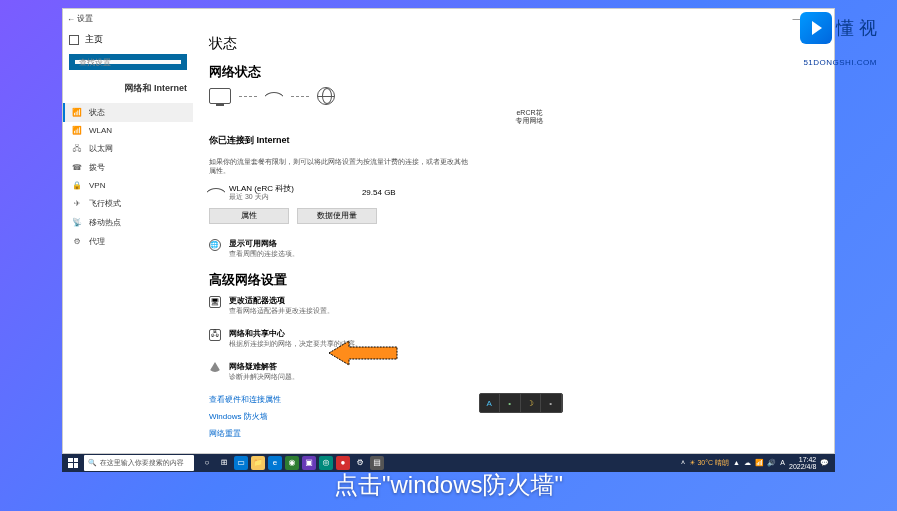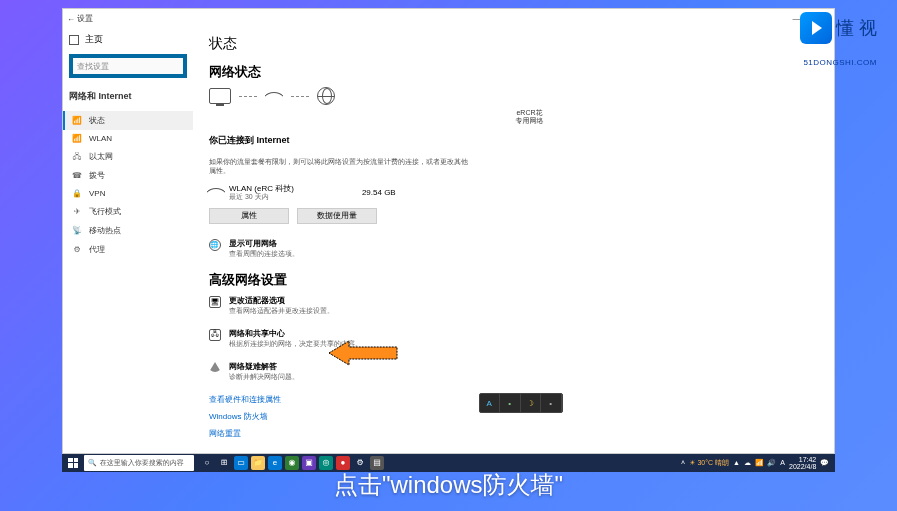--- a/index.html
+++ b/index.html
@@ -3,24 +3,24 @@
 <meta charset="utf-8">
 <style>
 * { margin: 0; padding: 0; box-sizing: border-box; font-family: "Microsoft YaHei", "Segoe UI", sans-serif; }
 body { width: 897px; height: 511px; background: linear-gradient(135deg, #7b5cff 0%, #4a7fff 50%, #5b8cff 100%); position: relative; overflow: hidden; }
 .desktop { position: absolute; top: 8px; left: 62px; right: 62px; bottom: 69px; background: #f3f3f3; display: flex; flex-direction: column; }
 .settings-window { flex: 1; background: #fff; display: flex; flex-direction: column; border: 1px solid #ccc; }
 .titlebar { height: 18px; display: flex; align-items: center; padding: 0 4px; font-size: 8px; color: #333; }
 .titlebar .title-text { margin-left: 2px; }
 .titlebar .win-controls { margin-left: auto; display: flex; gap: 10px; font-size: 8px; }
 .content-area { flex: 1; display: flex; overflow: hidden; }
-.sidebar { width: 130px; background: #fff; border-right: 0; padding-top: 2px; }
+.sidebar { width: 130px; background: #fff; border-right: 0; padding-top: 2px; text-align: right; }
 .home-row { display: flex; align-items: center; padding: 4px 6px; font-size: 9px; gap: 6px; }
 .home-icon { width: 10px; height: 10px; border: 1px solid #555; position: relative; }
-.search-box { margin: 4px 6px 8px; height: 16px; border: 4px solid #0369a1; background: #fafafa; font-size: 8px; padding: 8px 4px; display: flex; align-items: center; color: #888; }
+.search-box { margin: 4px 6px 8px; height: 16px; border: 6px solid #0369a1; background: #fafafa; font-size: 8px; padding: 0 4px; display: flex; align-items: center; color: #888; }
 .breadcrumb { padding: 4px 6px 8px; font-size: 9px; font-weight: 600; color: #333; }
 .nav-list { list-style: none; }
 .nav-item { display: flex; align-items: center; padding: 4px 6px 4px 10px; font-size: 8px; color: #333; gap: 8px; cursor: pointer; }
 .nav-item.active { border-left: 2px solid #0078d4; background: #f0f0f0; padding-left: 8px; }
 .nav-icon { width: 8px; height: 8px; display: inline-flex; align-items: center; justify-content: center; font-size: 8px; color: #666; }
 .main { flex: 1; padding: 8px 16px; overflow-y: auto; }
 .page-title { font-size: 14px; font-weight: 400; margin-bottom: 10px; }
 .section-label { font-size: 13px; font-weight: 600; margin-bottom: 6px; }
 .network-diagram { display: flex; align-items: center; gap: 8px; margin-bottom: 4px; }
 .dev-icon { width: 22px; height: 16px; border: 1px solid #555; border-radius: 2px; position: relative; }

